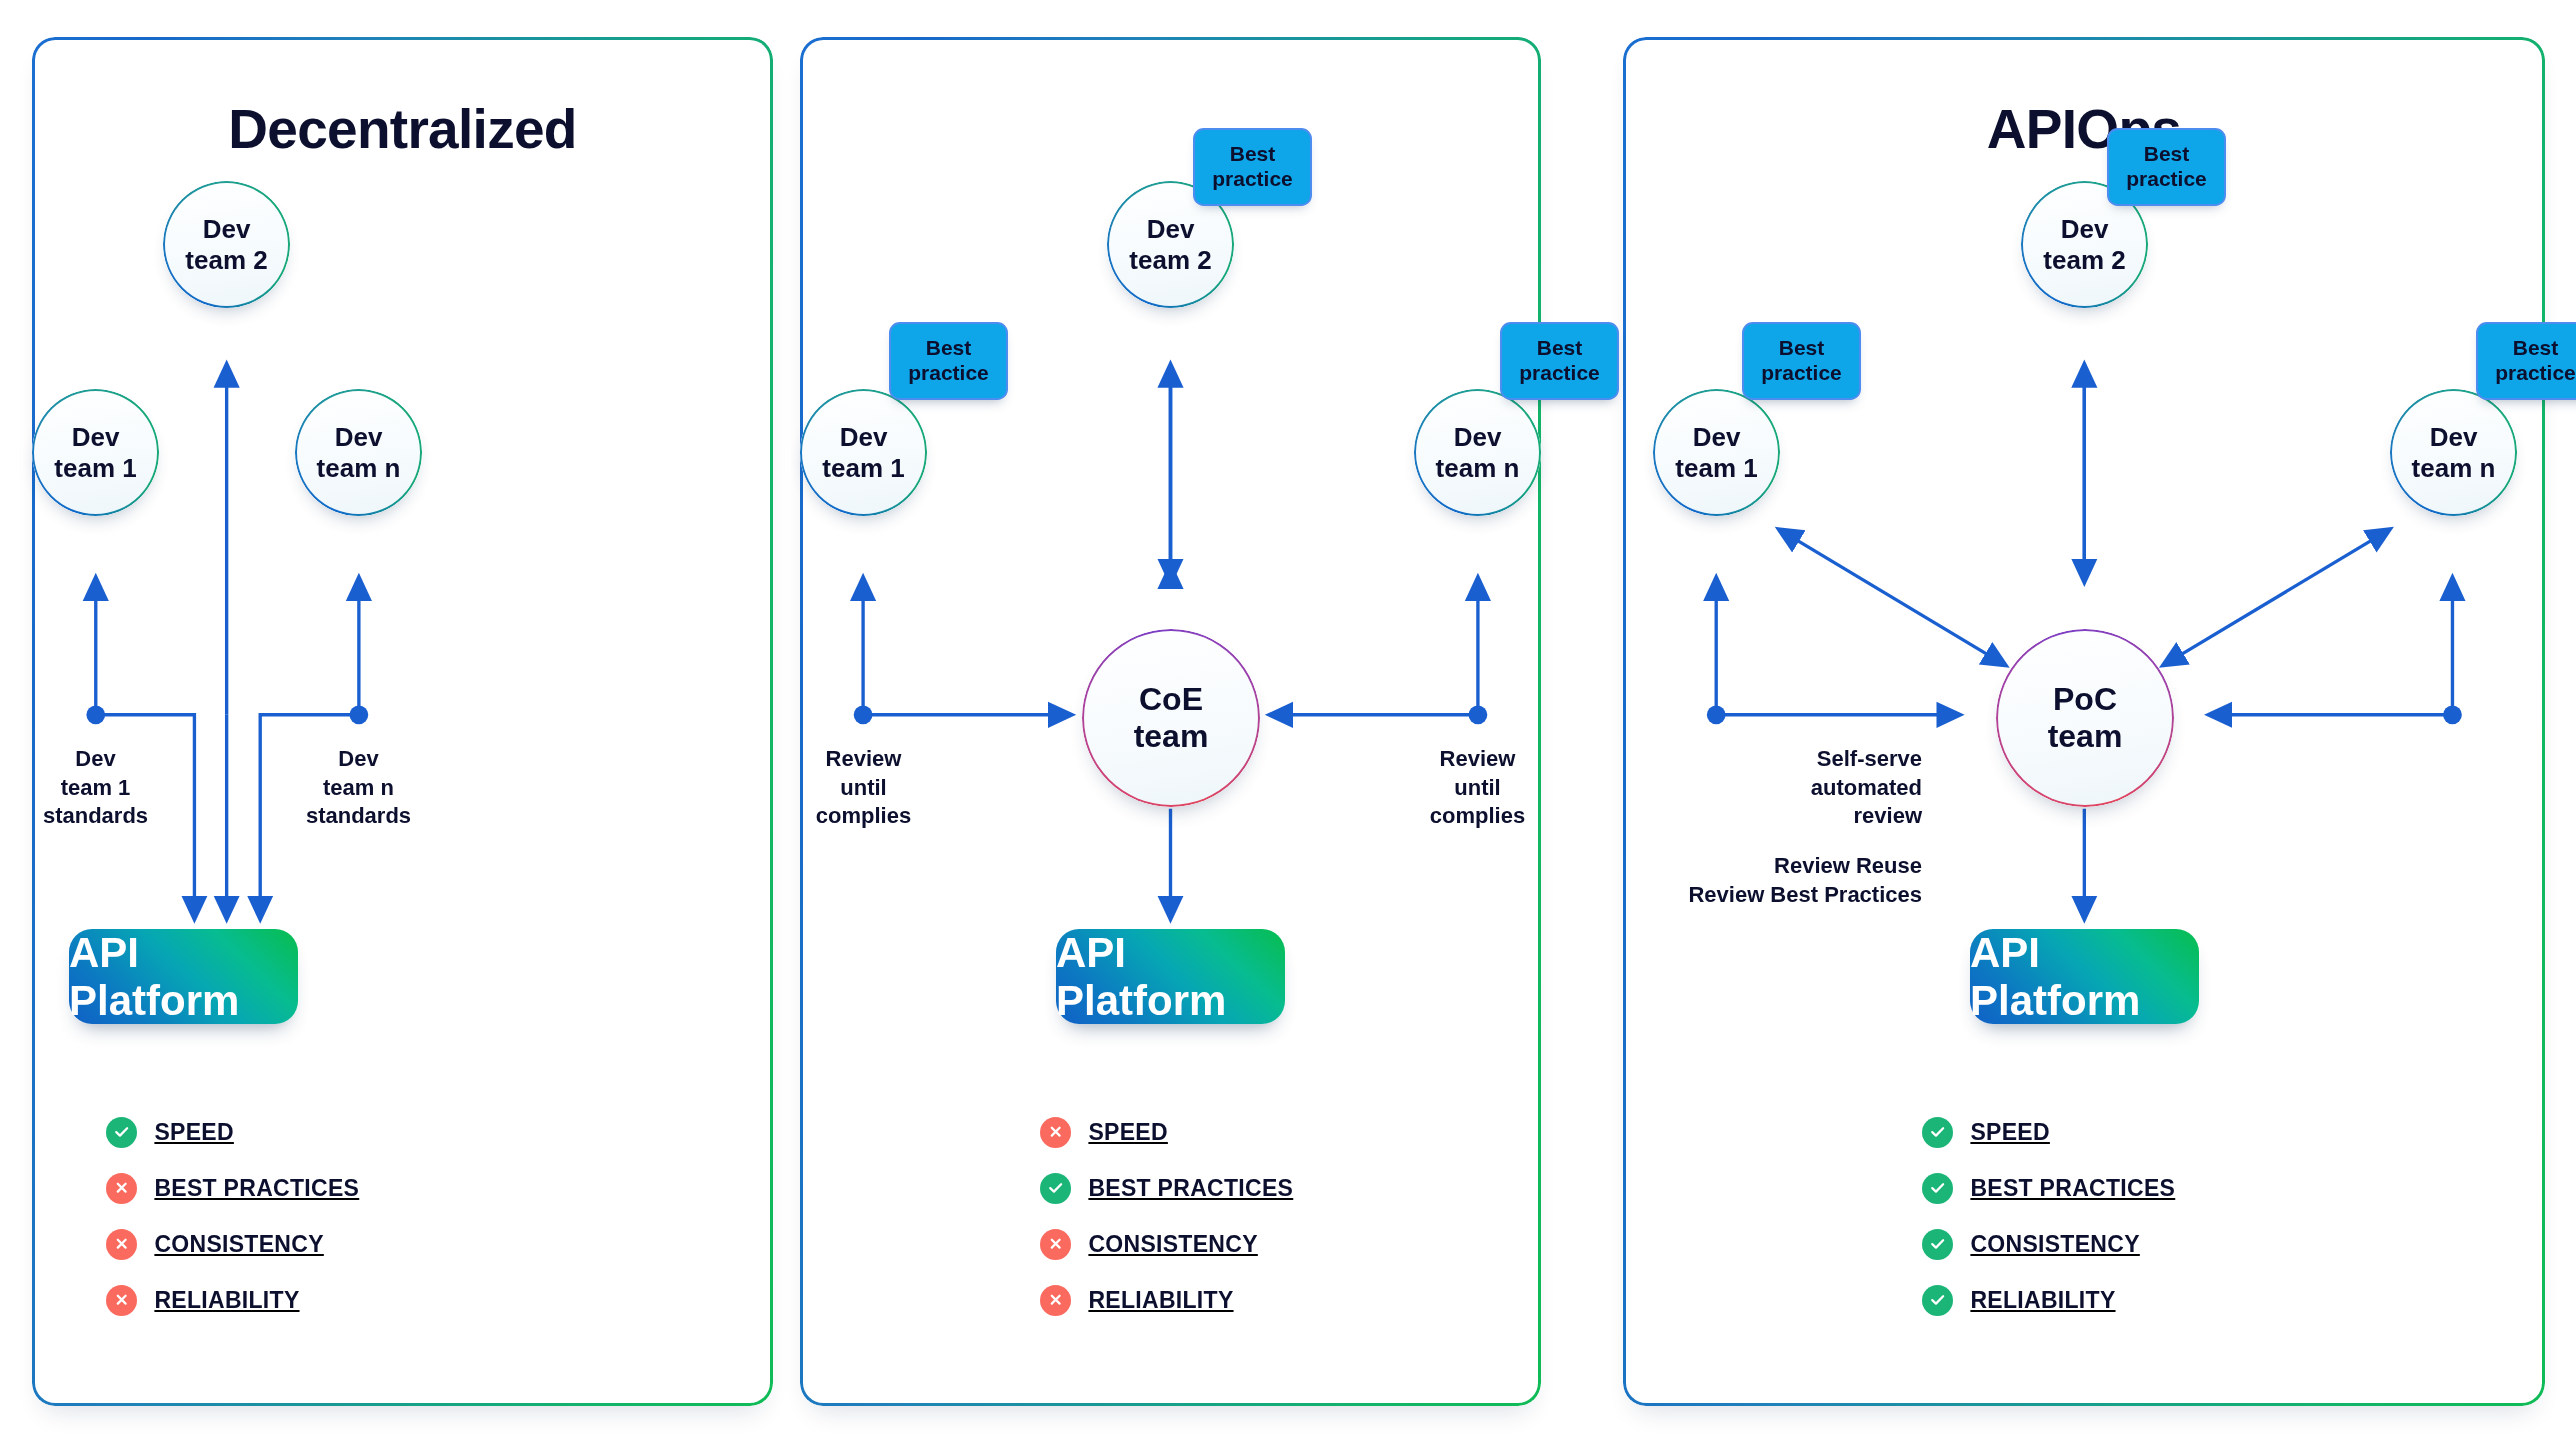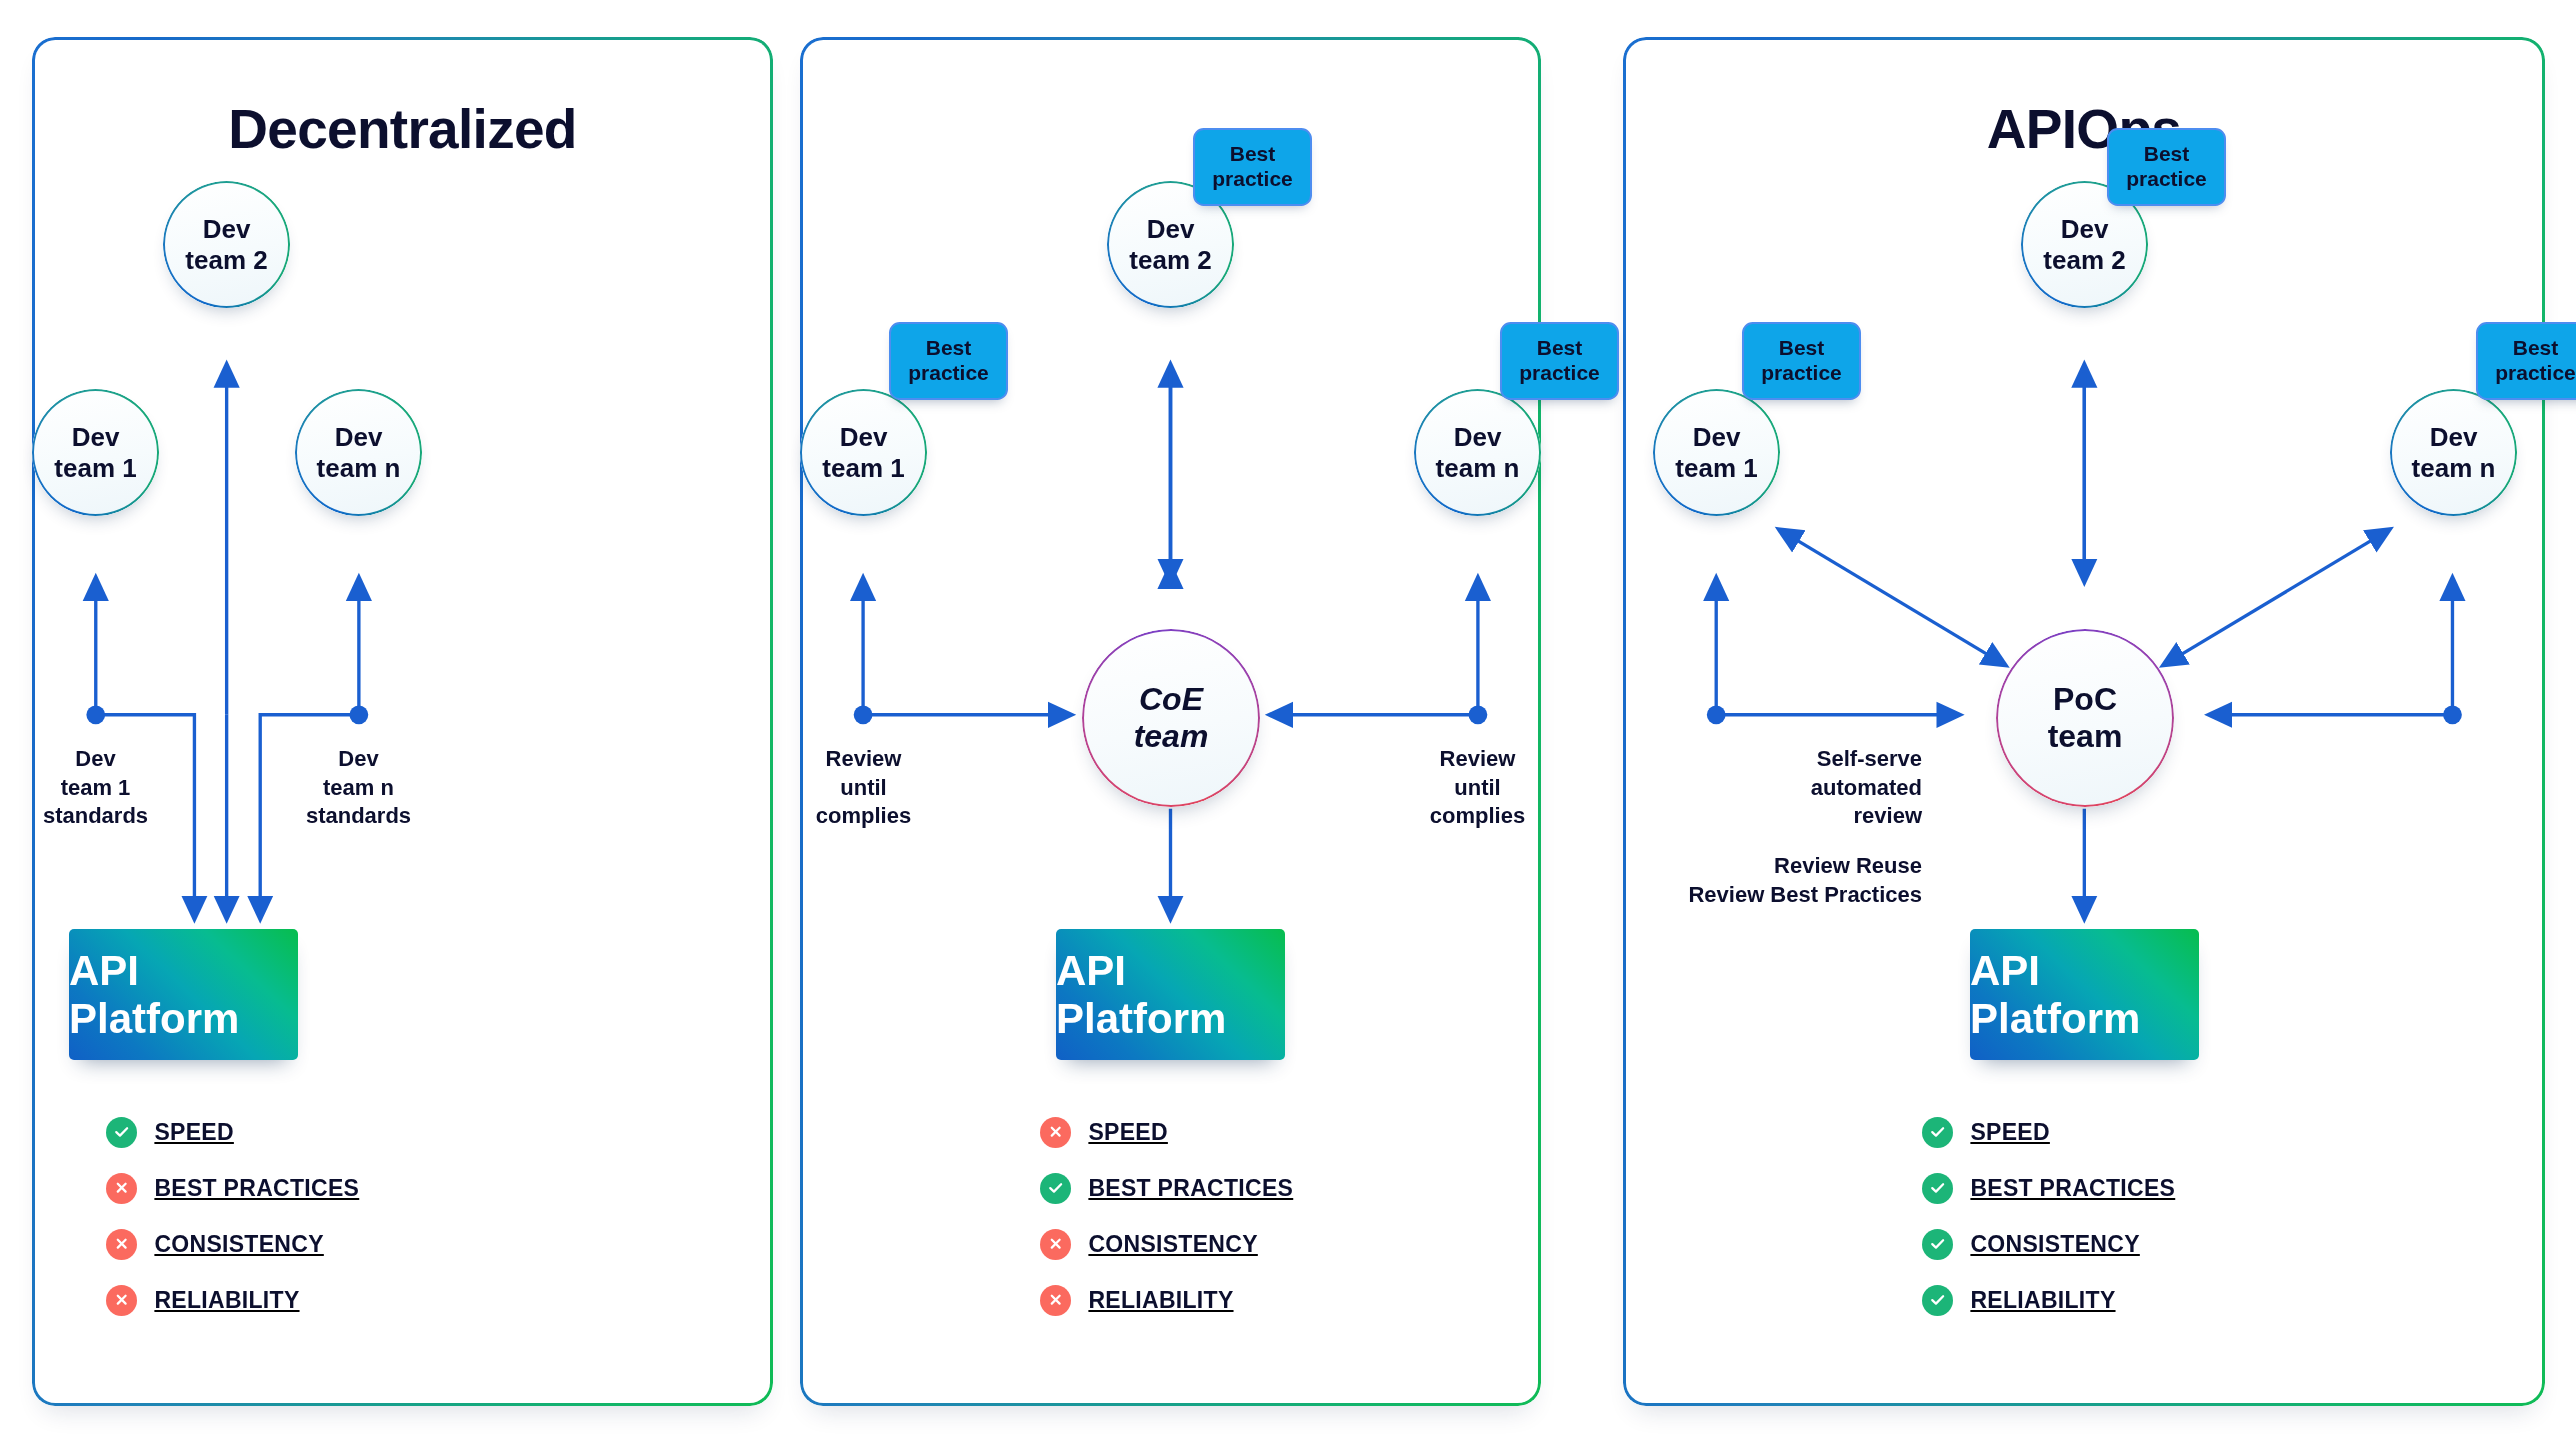--- a/index.html
+++ b/index.html
@@ -99,22 +99,22 @@
     color:#0c0f2e;
     font-size:21px;font-weight:700;line-height:1.22;
     text-align:center;
     box-shadow:0 6.7px 12px -6.7px rgba(20,50,90,.35);
     z-index:9;
   }
 
   
   .api-box{
     position:absolute;
-    height:131px;
-    border-radius:5px;
+    height:95px;
+    border-radius:23px;
     display:flex;align-items:center;justify-content:center;
     color:#ffffff;
     font-size:42px;font-weight:700;
     background:linear-gradient(44deg,#1060c6 0%,#0c78c2 22%,#06a6b4 52%,#07bc90 74%,#07bd4e 100%);
     box-shadow:0 12px 20px -10.7px rgba(20,50,90,.45);
     z-index:6;
   }
 
   
   .status-list{position:absolute;z-index:7;text-decoration:underline;}
@@ -278,21 +278,21 @@
 practice</div>
 
     <div class="team-circle" style="left:614px;top:352px;">
       <span style="white-space: pre-line;">Dev
 team n</span>
     </div>
     <div class="bp-chip" style="left: 700px; top: 285px; white-space: pre-line;">Best
 practice</div>
 
     <div class="hub-circle" style="left:282px;top:592px;">
-      <span style="white-space: pre-line; font-style: italic;">CoE
+      <span style="white-space: pre-line;">CoE
 team</span>
     </div>
 
     <div class="note center" style="left: 0px; top: 708px; width: 127px; white-space: pre-line;">Review
 until
 complies</div>
     <div class="note center" style="left: 614px; top: 708px; width: 127px; white-space: pre-line;">Review
 until
 complies</div>
 

